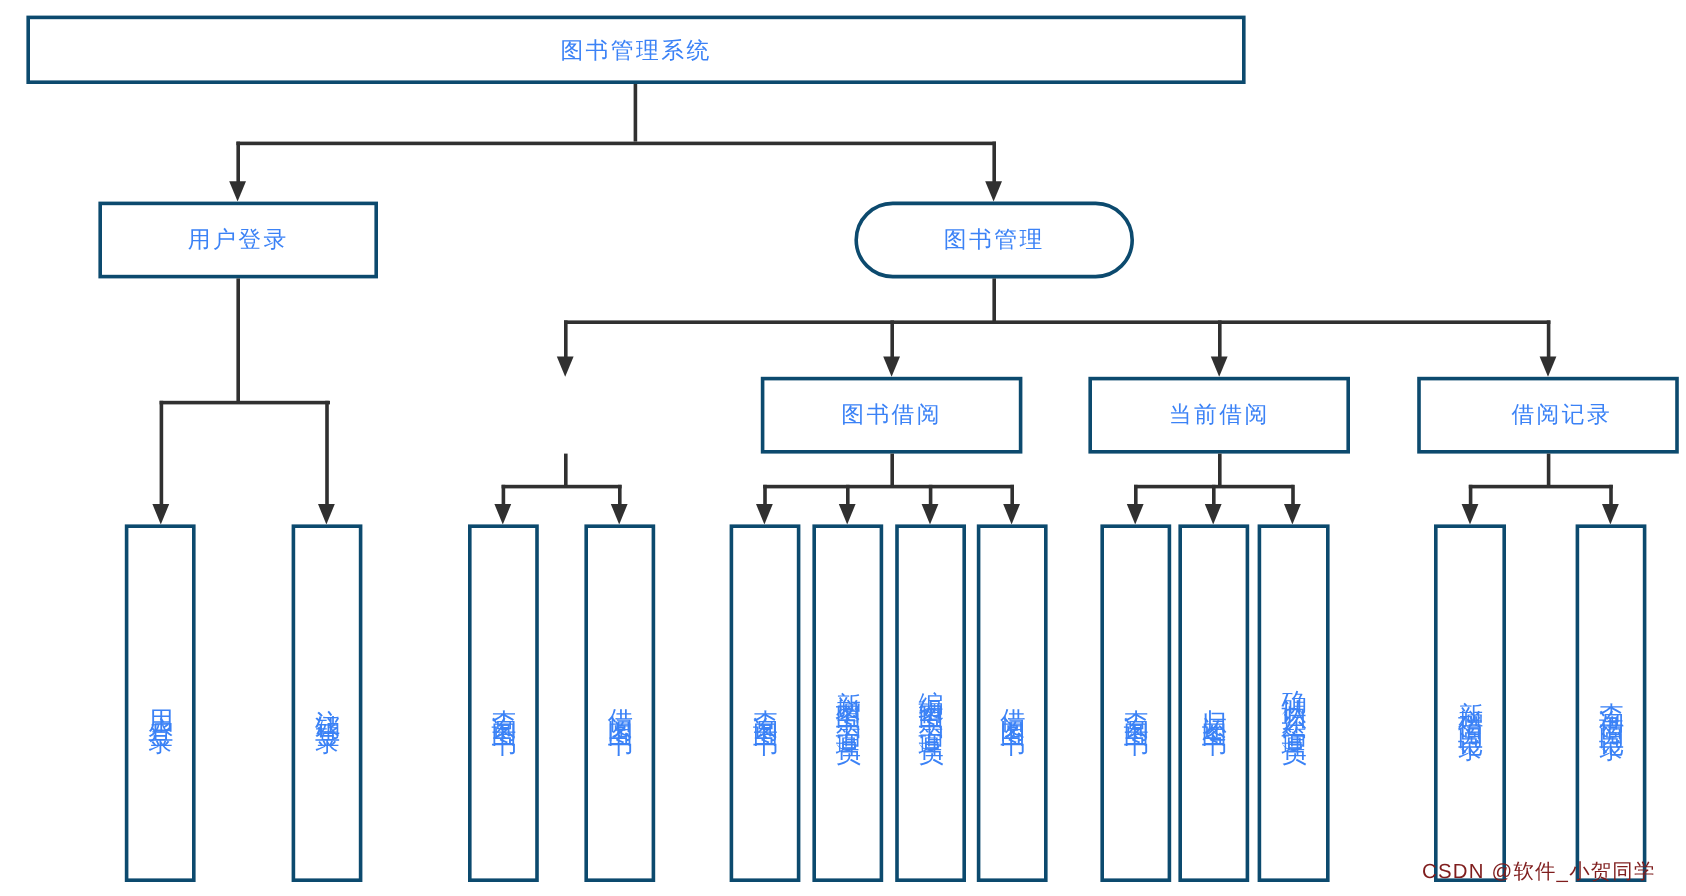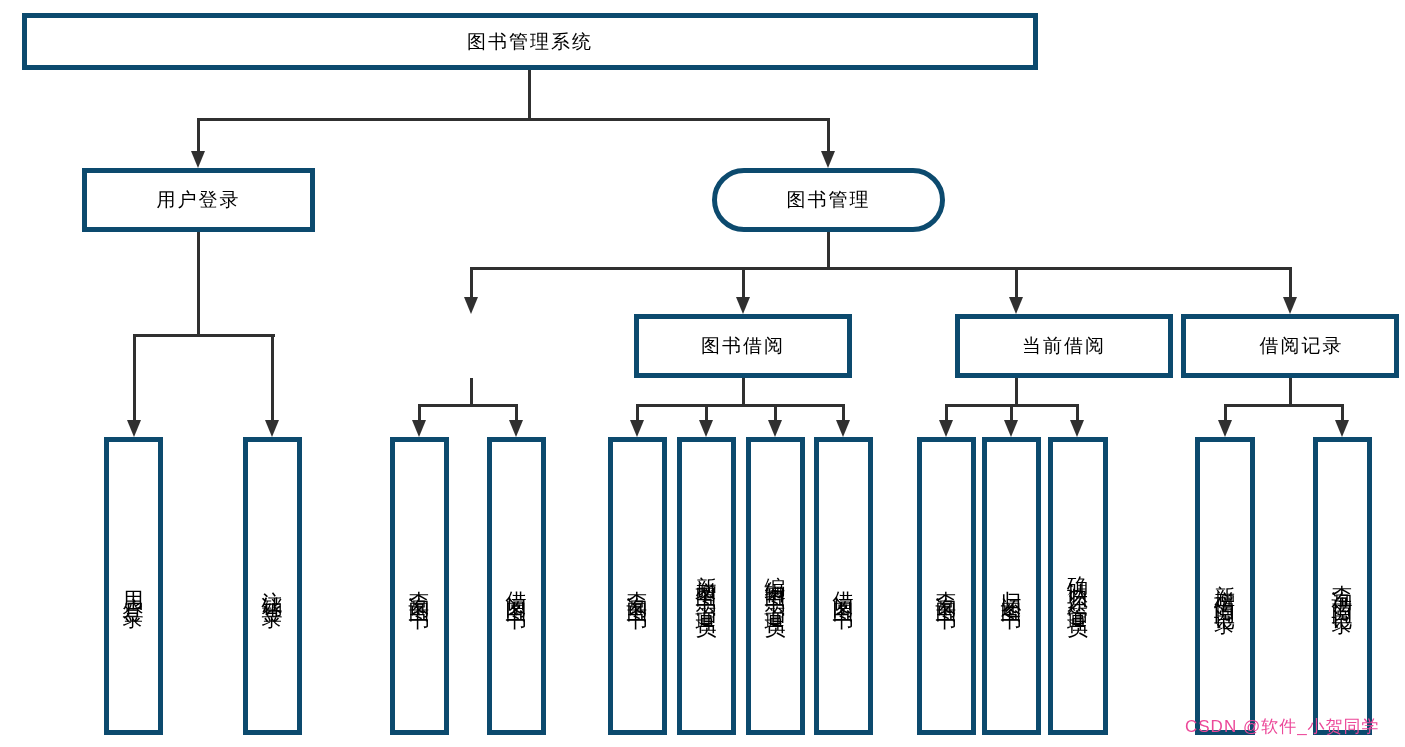--- a/index.html
+++ b/index.html
@@ -12,25 +12,25 @@
     width: 1405px;
     height: 747px;
     background: #ffffff;
     font-family: "Liberation Sans", sans-serif;
     overflow: hidden;
   }
   .node {
     position: absolute;
     box-sizing: border-box;
     background: #ffffff;
-    border: 5px solid #0c4a6e;
+    border: 3px solid #0c4a6e;
     display: flex;
     align-items: center;
     justify-content: center;
-    color: #000000;
+    color: #3b82f6;
   }
   .h-node {
     font-size: 19px;
     letter-spacing: 2px;
   }
   .leaf {
     writing-mode: vertical-rl;
     font-size: 21px;
     letter-spacing: 6px;
     line-height: 1;
@@ -46,21 +46,21 @@
     width: 0;
     height: 0;
     border-left: 7px solid transparent;
     border-right: 7px solid transparent;
     border-top: 17px solid #303030;
   }
   .watermark {
     position: absolute;
     left: 1185px;
     top: 715px;
-    color: #ec4899;
+    color: #7f1d1d;
     font-size: 17px;
     letter-spacing: 1px;
     white-space: nowrap;
   }
 </style>
 </head>
 <body>
 
 <div class="canvas">
 
@@ -88,21 +88,21 @@
   <div class="vline" style="left:470px;top:267px;height:31px;"></div>
   <div class="arrow" style="left:464px;top:297px;"></div>
   <div class="vline" style="left:742px;top:267px;height:31px;"></div>
   <div class="arrow" style="left:736px;top:297px;"></div>
   <div class="vline" style="left:1015px;top:267px;height:31px;"></div>
   <div class="arrow" style="left:1009px;top:297px;"></div>
   <div class="vline" style="left:1289px;top:267px;height:31px;"></div>
   <div class="arrow" style="left:1283px;top:297px;"></div>
 
   <div class="node h-node" style="left:634px;top:314px;width:218px;height:64px;">图书借阅</div>
-  <div class="node h-node" style="left:907px;top:314px;width:218px;height:64px;margin-left:48px;">当前借阅</div>
+  <div class="node h-node" style="left:907px;top:314px;width:218px;height:64px;">当前借阅</div>
   <div class="node h-node" style="left:1181px;top:314px;width:218px;height:64px;padding-left:23px;">借阅记录</div>
 
   <div class="vline" style="left:470px;top:378px;height:28px;"></div>
   <div class="hline" style="left:418px;top:404px;width:100px;"></div>
   <div class="vline" style="left:418px;top:404px;height:17px;"></div>
   <div class="arrow" style="left:412px;top:420px;"></div>
   <div class="vline" style="left:515px;top:404px;height:17px;"></div>
   <div class="arrow" style="left:509px;top:420px;"></div>
 
   <div class="vline" style="left:742px;top:378px;height:28px;"></div>

